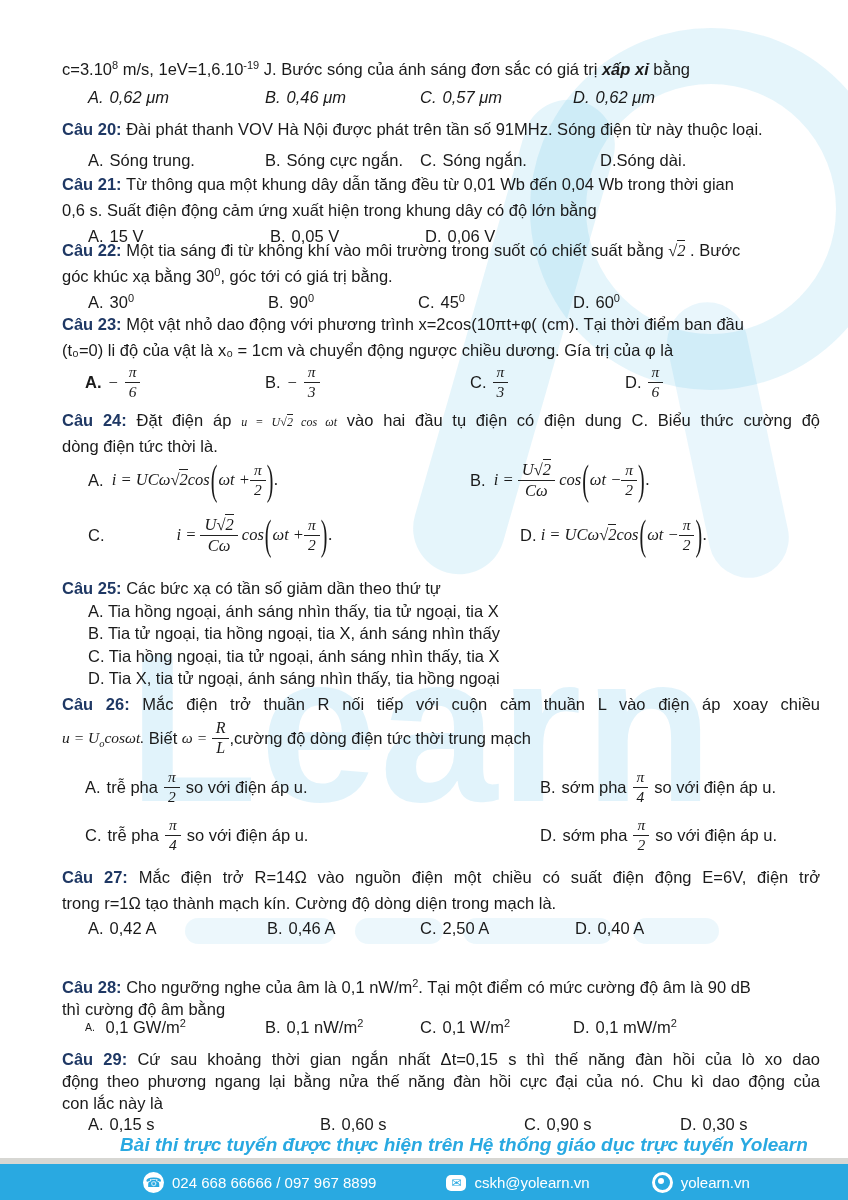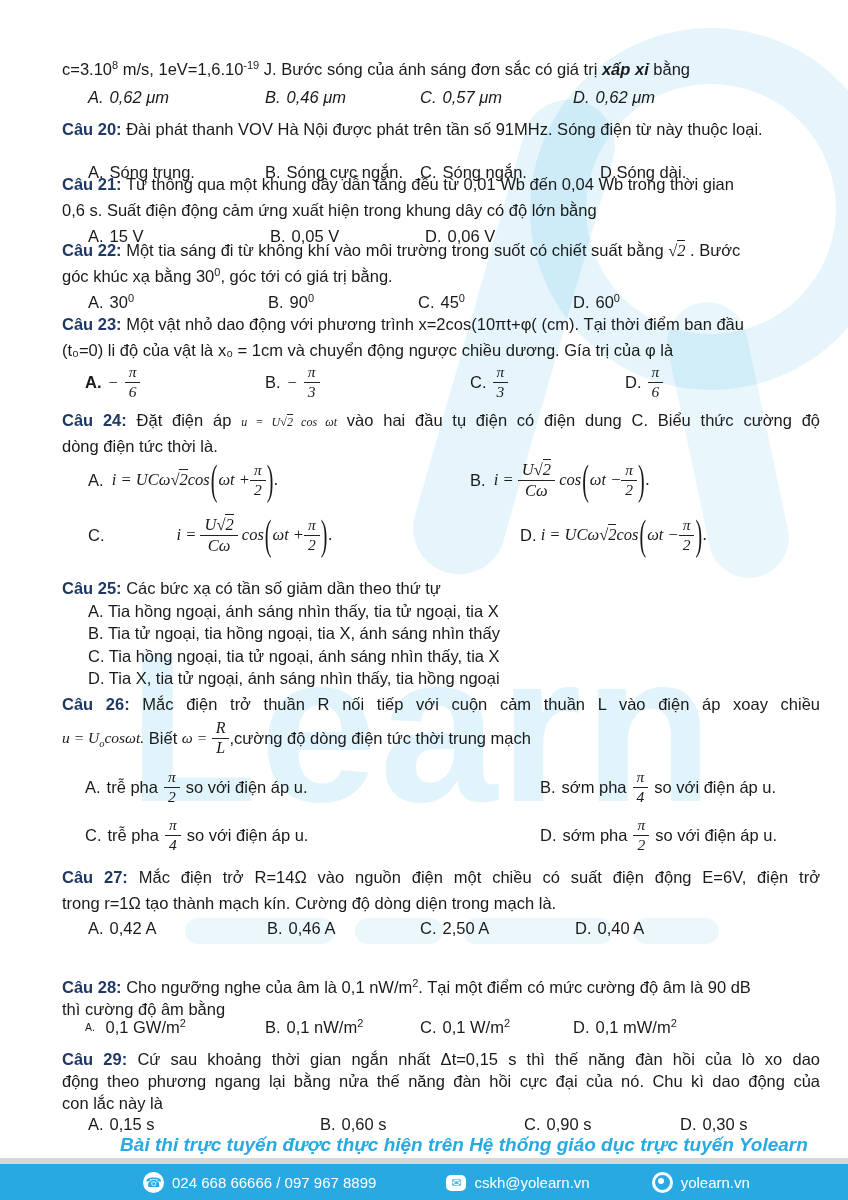--- a/index.html
+++ b/index.html
@@ -82,21 +82,21 @@
 
     <div class="line" style="top:57px"><span>c=3.10</span><sup>8</sup><span> m/s, 1eV=1,6.10</span><sup>-19</sup><span> J. Bước sóng của ánh sáng đơn sắc có giá trị </span><span class="bi">xấp xỉ</span><span> bằng</span></div>
     <div class="opts g19" style="top:85px">
       <span><span class="ol">A.</span><span>0,62 μm</span></span>
       <span><span class="ol">B.</span><span>0,46 μm</span></span>
       <span><span class="ol">C.</span><span>0,57 μm</span></span>
       <span><span class="ol">D.</span><span>0,62 μm</span></span>
     </div>
 
     <div class="line" style="top:117px"><span class="qno">Câu 20:</span> <span>Đài phát thanh VOV Hà Nội được phát trên tần số 91MHz. Sóng điện từ này thuộc loại.</span></div>
-    <div class="opts g20" style="top:160px">
+    <div class="opts g20" style="top:148px">
       <span><span class="ol">A.</span><span>Sóng trung.</span></span>
       <span><span class="ol">B.</span><span>Sóng cực ngắn.</span></span>
       <span><span class="ol">C.</span><span>Sóng ngắn.</span></span>
       <span class="tight"><span class="ol">D.</span><span>Sóng dài.</span></span>
     </div>
 
     <div class="line" style="top:172px"><span class="qno">Câu 21:</span> <span>Từ thông qua một khung dây dẫn tăng đều từ 0,01 Wb đến 0,04 Wb trong thời gian</span></div>
     <div class="line" style="top:198px">0,6 s. Suất điện động cảm ứng xuất hiện trong khung dây có độ lớn bằng</div>
     <div class="opts g21" style="top:224px">
       <span><span class="ol">A.</span><span>15 V</span></span>

